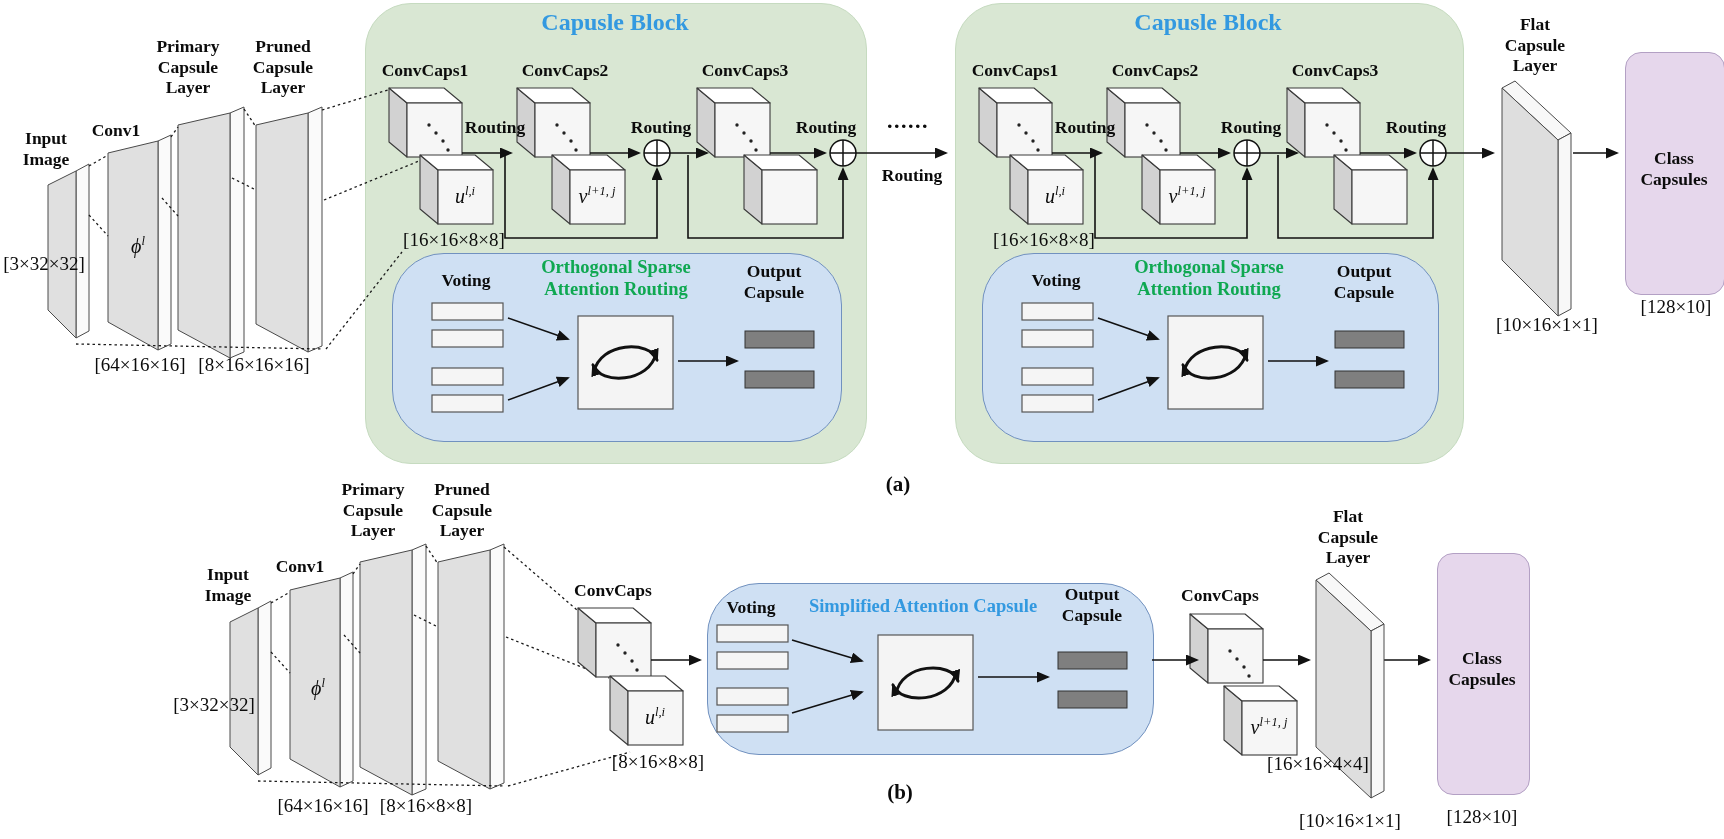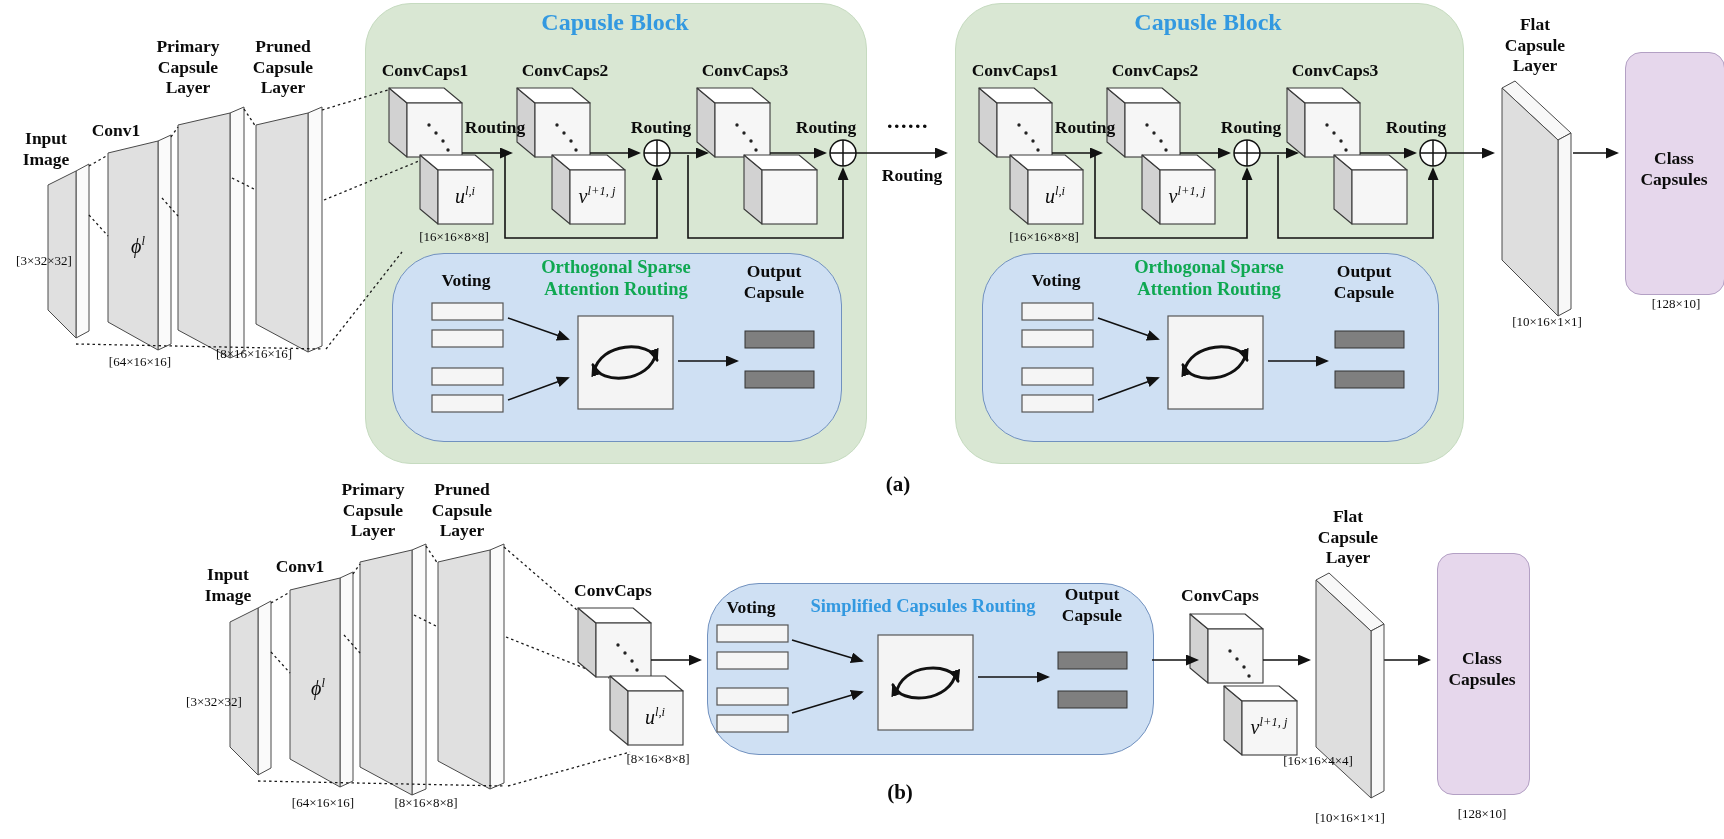--- a/index.html
+++ b/index.html
@@ -5,21 +5,21 @@
   html,body{margin:0;padding:0;background:#ffffff;}
   .canvas{position:relative;width:1724px;height:839px;background:#ffffff;overflow:hidden;
           font-family:"Liberation Serif","DejaVu Serif",serif;}
   .box{position:absolute;}
   .green{background:#d9e7d3;border:1px solid #c6dbc0;border-radius:46px;z-index:0;}
   .blue{background:#cfe0f3;border:1.6px solid #7191bf;border-radius:52px;z-index:1;}
   .purple{background:#e6d7ec;border:1.5px solid #b3a0c4;border-radius:16px;z-index:1;}
   svg.layer{position:absolute;left:0;top:0;z-index:2;}
   .lbl{position:absolute;z-index:3;transform:translateX(-50%);text-align:center;font-weight:bold;
        font-size:17.5px;line-height:1.18;color:#0b0b0b;}
-  .dim{font-weight:normal;font-size:13px;white-space:nowrap;}
+  .dim{font-weight:normal;font-size:19px;white-space:nowrap;}
   .btitle{font-size:24px;color:#3399e0;white-space:nowrap;}
   .gtitle{font-size:18.5px;color:#0fa851;}
   .bluetitle{font-size:18.5px;color:#3399e0;white-space:nowrap;}
   .cap{font-size:21px;}
   .math{font-weight:normal;font-style:italic;font-size:20px;white-space:nowrap;}
   .math sup{font-size:12.5px;}
   .dotslbl{font-size:22px;letter-spacing:1.5px;white-space:nowrap;}
   .flow{stroke:#111;stroke-width:1.6;marker-end:url(#ah);fill:none;}
   .dotl{stroke:#1a1a1a;stroke-width:1.3;stroke-dasharray:2.5 3;fill:none;}
   .cyc{stroke:#111;stroke-width:3;fill:none;marker-end:url(#ah);stroke-linecap:round;}
@@ -240,21 +240,21 @@
     </g>
   </svg>
 
   <div class="lbl" style="left:46px;top:128px;width:70px">Input Image</div>
   <div class="lbl" style="left:116px;top:120px">Conv1</div>
   <div class="lbl" style="left:188px;top:36px;width:76px">Primary Capsule Layer</div>
   <div class="lbl" style="left:283px;top:36px;width:76px">Pruned Capsule Layer</div>
   <span class="lbl math" style="left:138px;top:234px"><i>ϕ</i><sup>l</sup></span>
   <div class="lbl dim" style="left:44px;top:253px">[3×32×32]</div>
   <div class="lbl dim" style="left:140px;top:354px">[64×16×16]</div>
-  <div class="lbl dim" style="left:254px;top:346px">[8×16×16×16]</div>
+  <div class="lbl dim" style="left:254px;top:354px">[8×16×16×16]</div>
 
   <div class="lbl btitle" style="left:615px;top:8px">Capusle Block</div>
   <div class="lbl" style="left:425px;top:60px">ConvCaps1</div>
   <div class="lbl" style="left:495px;top:117px">Routing</div>
   <div class="lbl" style="left:565px;top:60px">ConvCaps2</div>
   <div class="lbl" style="left:661px;top:117px">Routing</div>
   <div class="lbl" style="left:745px;top:60px">ConvCaps3</div>
   <div class="lbl" style="left:826px;top:117px">Routing</div>
   <span class="lbl math" style="left:465px;top:184px"><i>u</i><sup>l,i</sup></span>
   <span class="lbl math" style="left:597px;top:184px"><i>v</i><sup>l+1, j</sup></span>
@@ -293,21 +293,21 @@
   <span class="lbl math" style="left:318px;top:676px"><i>ϕ</i><sup>l</sup></span>
   <div class="lbl dim" style="left:214px;top:694px">[3×32×32]</div>
   <div class="lbl dim" style="left:323px;top:795px">[64×16×16]</div>
   <div class="lbl dim" style="left:426px;top:795px">[8×16×8×8]</div>
 
   <div class="lbl" style="left:613px;top:580px">ConvCaps</div>
   <span class="lbl math" style="left:655px;top:705px"><i>u</i><sup>l,i</sup></span>
   <div class="lbl dim" style="left:658px;top:751px">[8×16×8×8]</div>
 
   <div class="lbl" style="left:751px;top:597px">Voting</div>
-  <div class="lbl bluetitle" style="left:923px;top:596px">Simplified Capsules Routing</div>
+  <div class="lbl bluetitle" style="left:923px;top:596px">Simplified Attention Capsule</div>
   <div class="lbl" style="left:1092px;top:584px;width:84px">Output Capsule</div>
 
   <div class="lbl" style="left:1220px;top:585px">ConvCaps</div>
   <span class="lbl math" style="left:1269px;top:715px"><i>v</i><sup>l+1, j</sup></span>
   <div class="lbl dim" style="left:1318px;top:753px">[16×16×4×4]</div>
 
   <div class="lbl" style="left:1348px;top:506px;width:84px">Flat Capsule Layer</div>
   <div class="lbl dim" style="left:1350px;top:810px">[10×16×1×1]</div>
   <div class="lbl" style="left:1482px;top:648px;width:84px">Class Capsules</div>
   <div class="lbl dim" style="left:1482px;top:806px">[128×10]</div>

